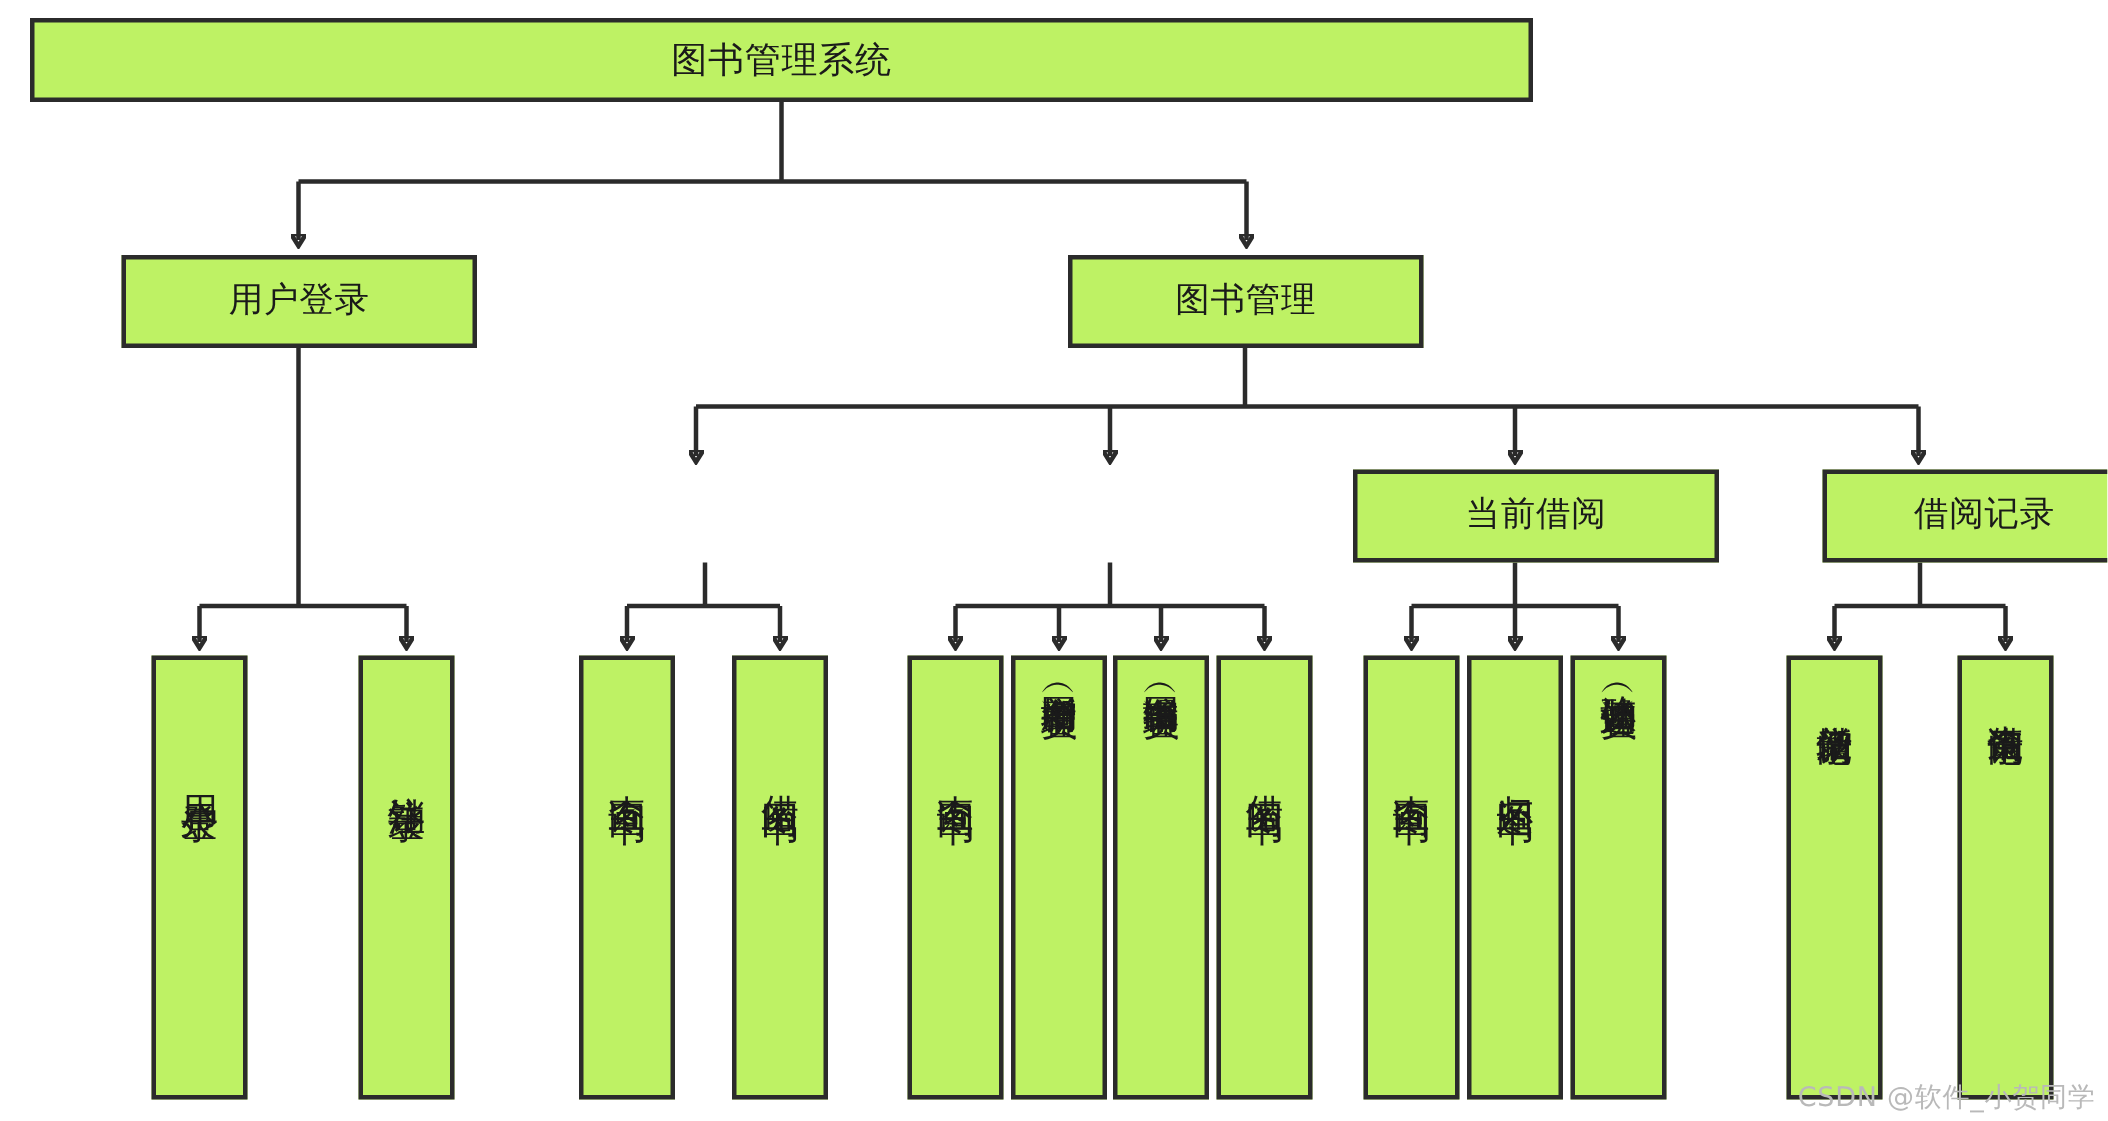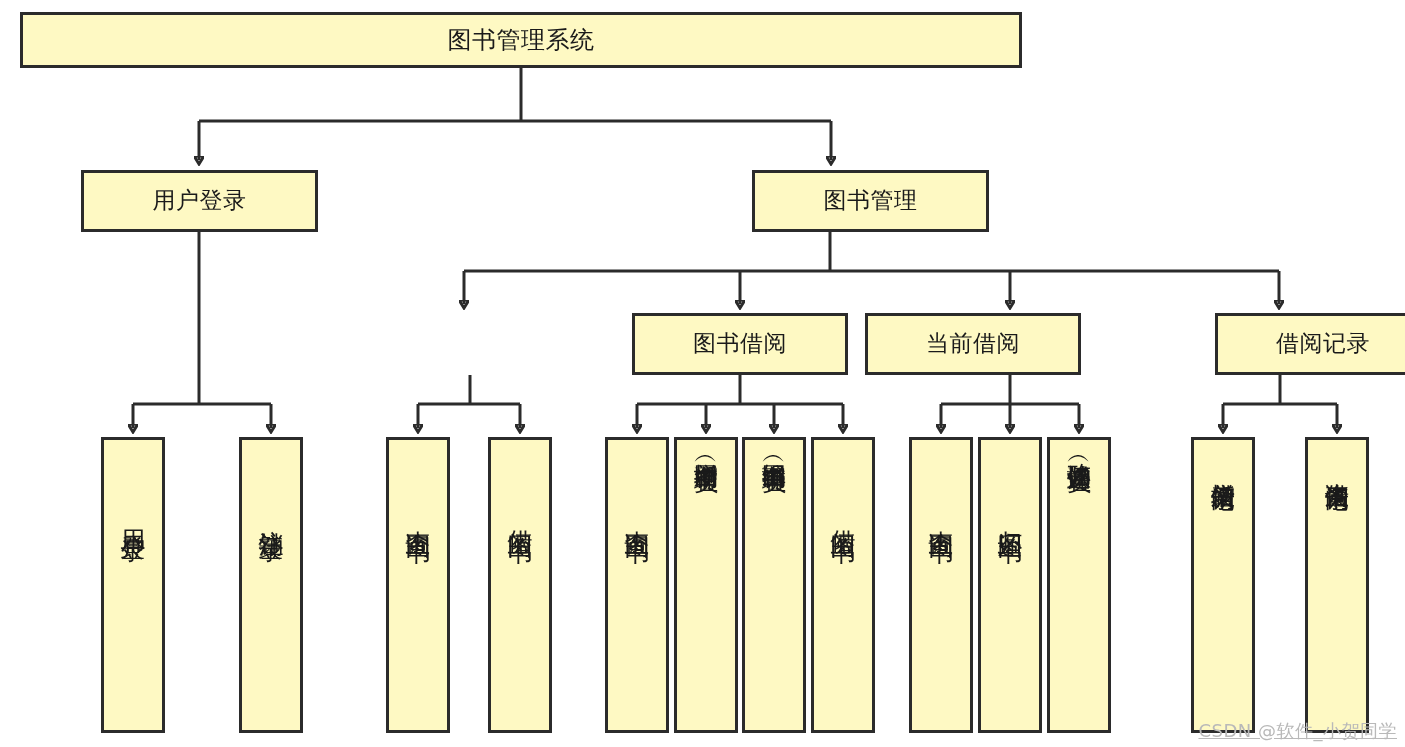--- a/index.html
+++ b/index.html
@@ -28,21 +28,21 @@
   }
   #links line, #links path {
     stroke: #2b2b2b;
     stroke-width: 3;
     fill: none;
   }
   
   .node {
     position: absolute;
     box-sizing: border-box;
-    background: #fef9c3;
+    background: #bef264;
     border: 3px solid #2b2b2b;
     display: flex;
     align-items: center;
     justify-content: center;
     color: #1a1a1a;
   }
   .node .label {
     display: block;
     line-height: 1.18;
     letter-spacing: 0.5px;
@@ -77,21 +77,20 @@
   
   #watermark {
     position: absolute;
     right: 8px;
     bottom: 4px;
     font-size: 18px;
     color: #b9b9b9;
     letter-spacing: 0.5px;
     white-space: nowrap;
     user-select: none;
-    text-decoration: underline;
   }
 </style>
 </head>
 <body>
 
 <div id="canvas">
 
   <svg id="links" viewBox="0 0 1405 747" xmlns="http://www.w3.org/2000/svg">
     <defs>
       <marker id="arrow" markerWidth="10" markerHeight="10" refX="4" refY="5" orient="auto" markerUnits="userSpaceOnUse">
@@ -141,30 +140,27 @@
   </svg>
 
   <div class="node h root" style="left:20px; top:12px; width:1002px; height:56px;">
     <span class="label">图书管理系统</span>
   </div>
 
   <div class="node h" style="left:81px; top:170px; width:237px; height:62px;">
     <span class="label">用户登录</span>
   </div>
 
-  <div class="node h" style="left:752px; top:170px; width:237px; height:62px;">
+  <div class="node h" style="left:712px; top:170px; width:237px; height:62px;">
     <span class="label">图书管理</span>
   </div>
 
 
-  <div class="node h" style="left:632px; top:313px; width:216px; height:62px;">
-    <span class="label">图书借阅</span>
-  </div>
-
-  <div class="node h" style="left:865px; top:313px; width:216px; height:62px;">
+
+  <div class="node h" style="left:902px; top:313px; width:244px; height:62px;">
     <span class="label">当前借阅</span>
   </div>
 
   <div class="node h" style="left:1172px; top:313px; width:216px; height:62px;margin-left:43px;">
     <span class="label">借阅记录</span>
   </div>
 
   <div class="node v" style="left:101px; top:437px; width:64px; height:296px; padding-top:70px;">
     <span class="label">用户登录</span>
   </div>

